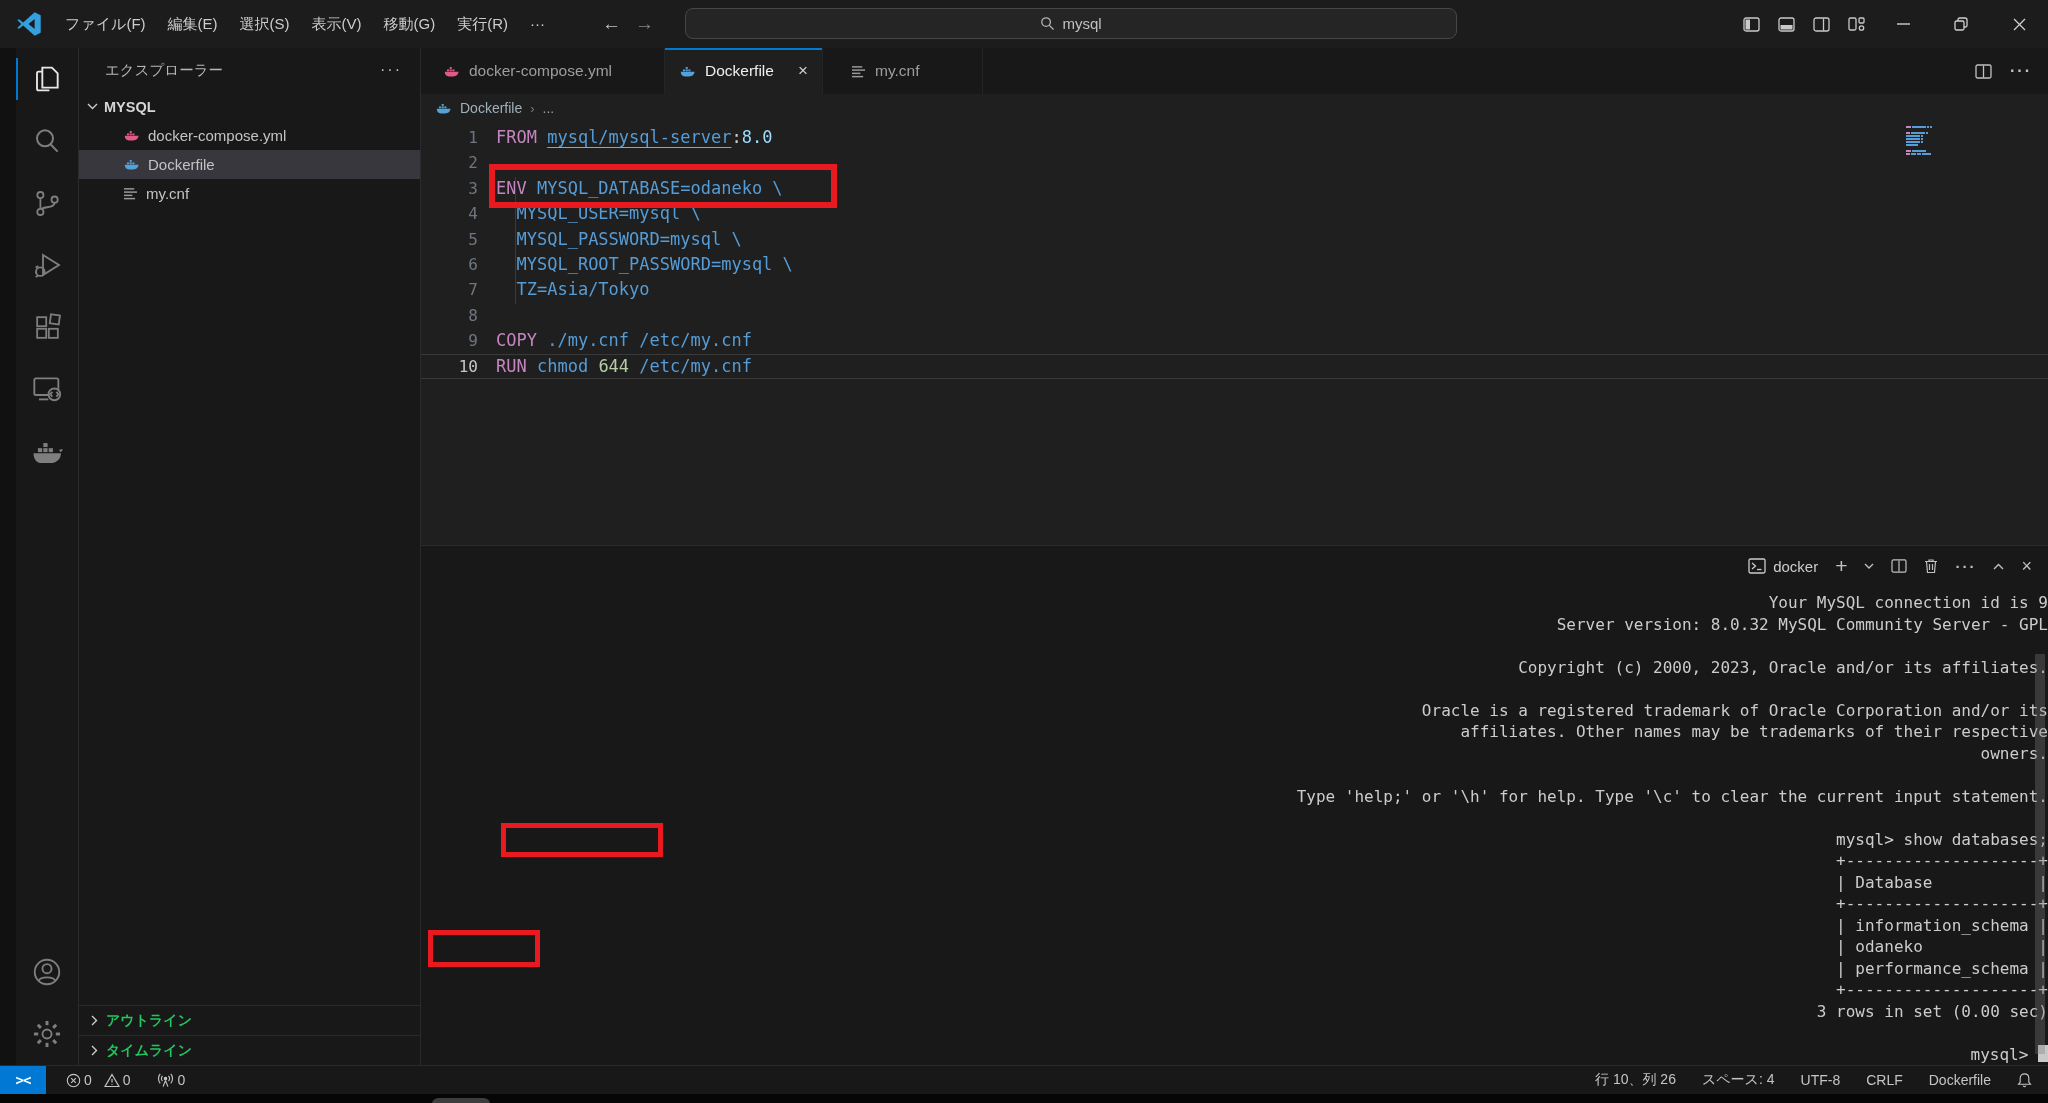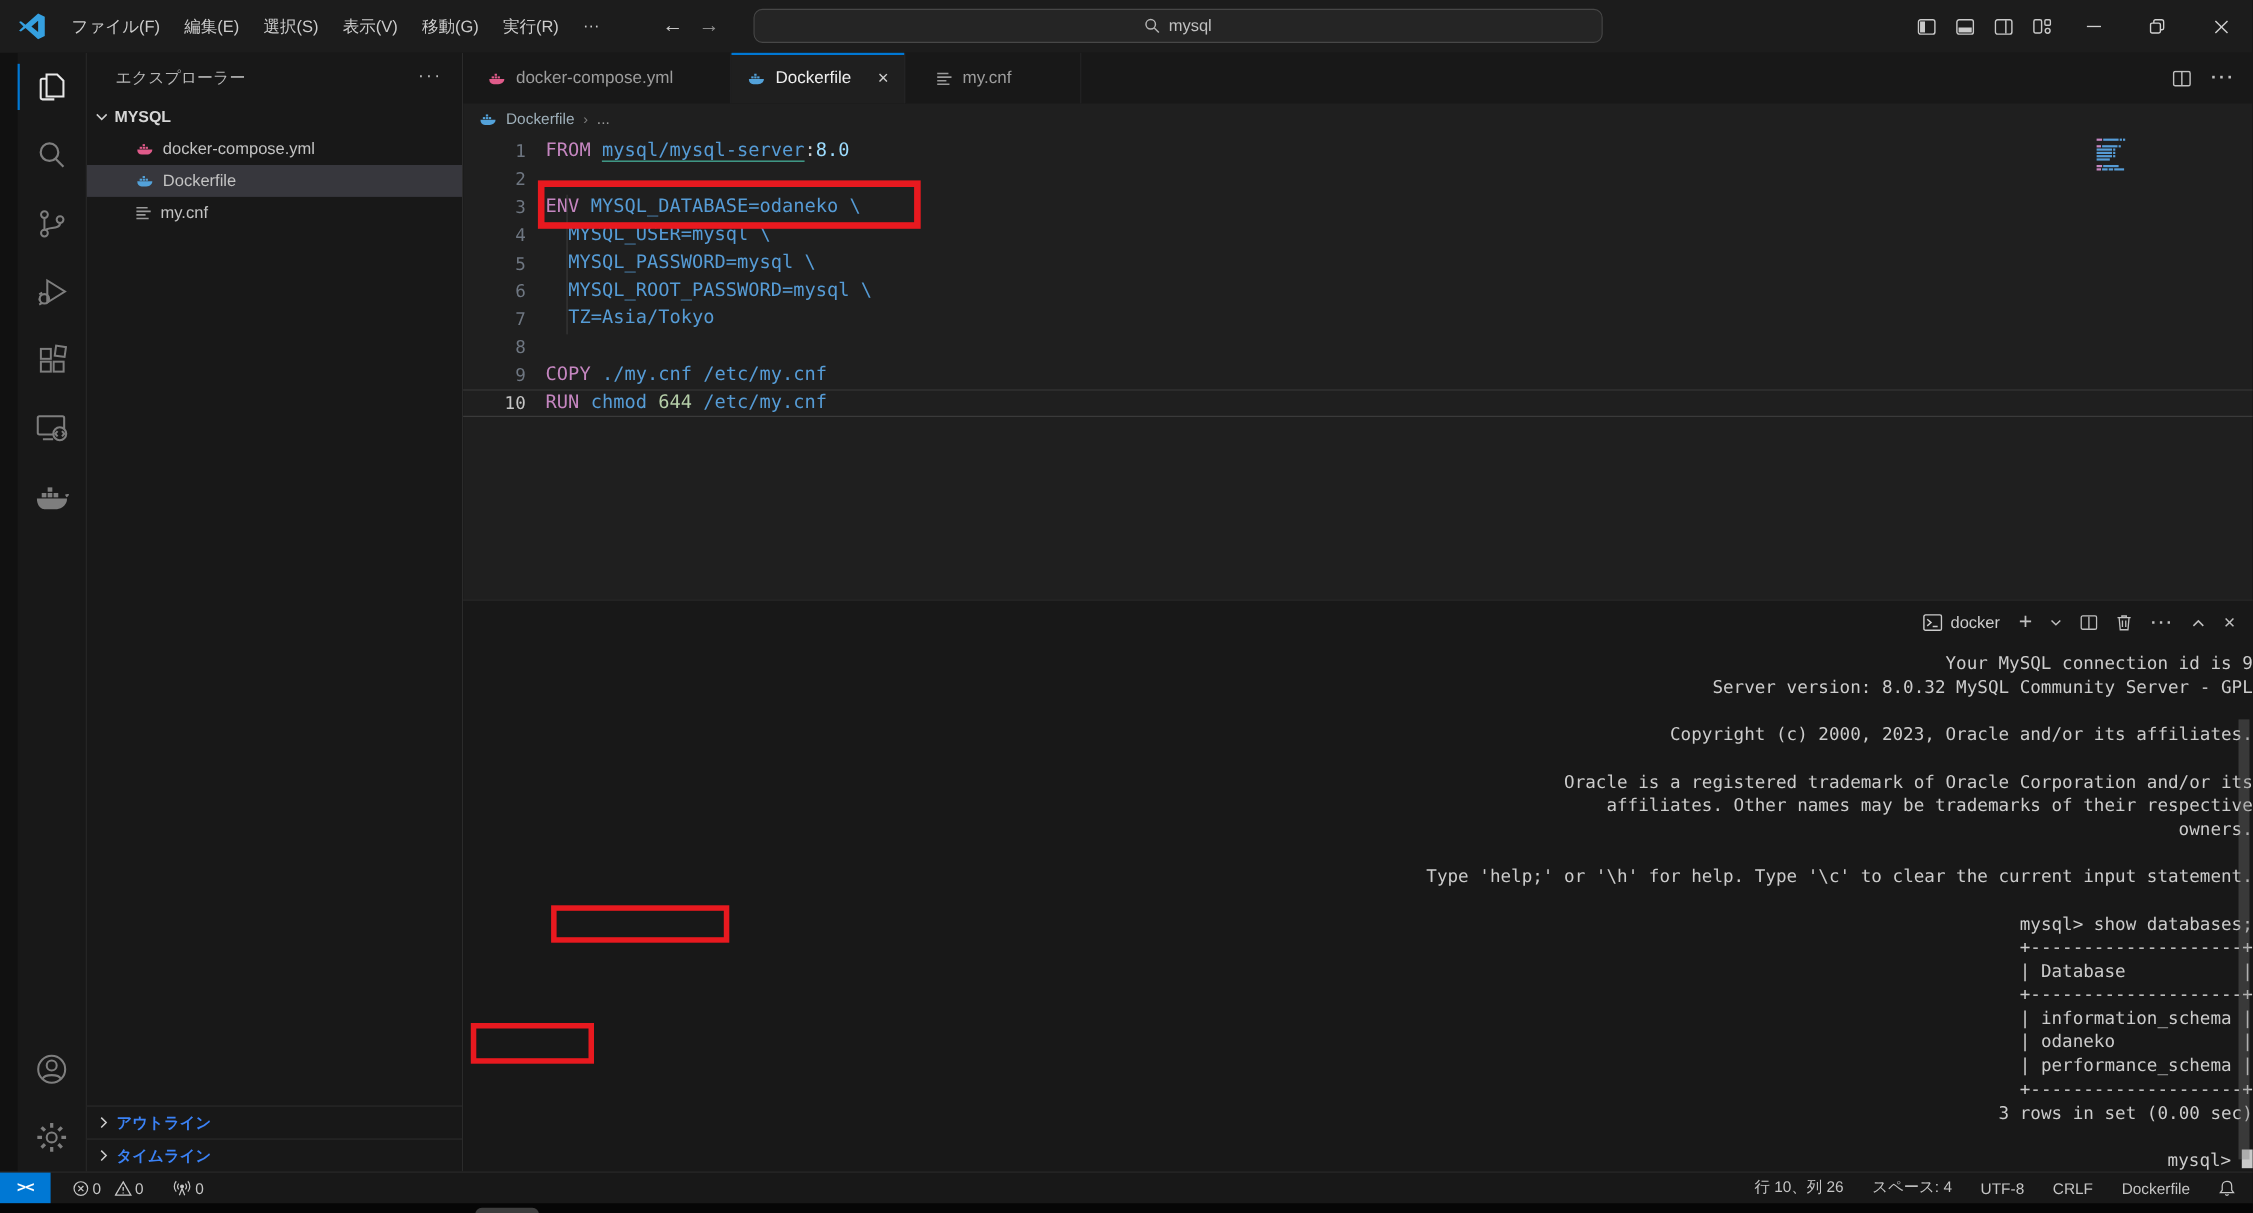--- a/index.html
+++ b/index.html
@@ -30,21 +30,21 @@
   .act-item.active::before { content:""; position:absolute; left:0; top:10px; bottom:10px; width:2px; background:var(--accent); }
   .act-spacer { margin-top:auto; }
 
   .sidebar { width:342px; background:#181818; border-right:1px solid #2b2b2b; display:flex; flex-direction:column; flex:none; }
   .sb-header { height:44px; display:flex; align-items:center; padding:0 18px 0 26px; font-size:14.5px; color:#b6b6b6; }
   .sb-header .more { margin-left:auto; color:#bdbdbd; letter-spacing:2px; font-size:16px; }
   .sb-root { height:29px; display:flex; align-items:center; gap:6px; padding-left:8px; font-weight:bold; font-size:14.5px; color:#d6d6d6; }
   .sb-file { height:29px; display:flex; align-items:center; gap:8px; padding-left:44px; font-size:15px; color:#c3c3c3; }
   .sb-file.selected { background:#37373d; }
   .sb-bottom { margin-top:auto; }
-  .sb-section { height:30px; border-top:1px solid #2b2b2b; display:flex; align-items:center; gap:8px; padding-left:12px; font-size:14px; font-weight:bold; color:#3b82f6; }
+  .sb-section { height:30px; border-top:1px solid #2b2b2b; display:flex; align-items:center; gap:8px; padding-left:12px; font-size:14px; font-weight:bold; color:#22c55e; }
 
   .editor-col { flex:1; display:flex; flex-direction:column; background:#1f1f1f; min-width:0; }
 
   
   .tabbar { height:46px; background:#181818; display:flex; flex:none; }
   .tab { display:flex; align-items:center; gap:9px; padding:0 14px; font-size:15.5px; color:#9d9d9d;
     border-right:1px solid #252526; position:relative; }
   .tab.t1 { width:244px; padding-left:22px; }
   .tab.t2 { width:158px; background:#1f1f1f; color:#efefef; }
   .tab.t2::before { content:""; position:absolute; top:0; left:0; right:0; height:2px; background:var(--accent); }

